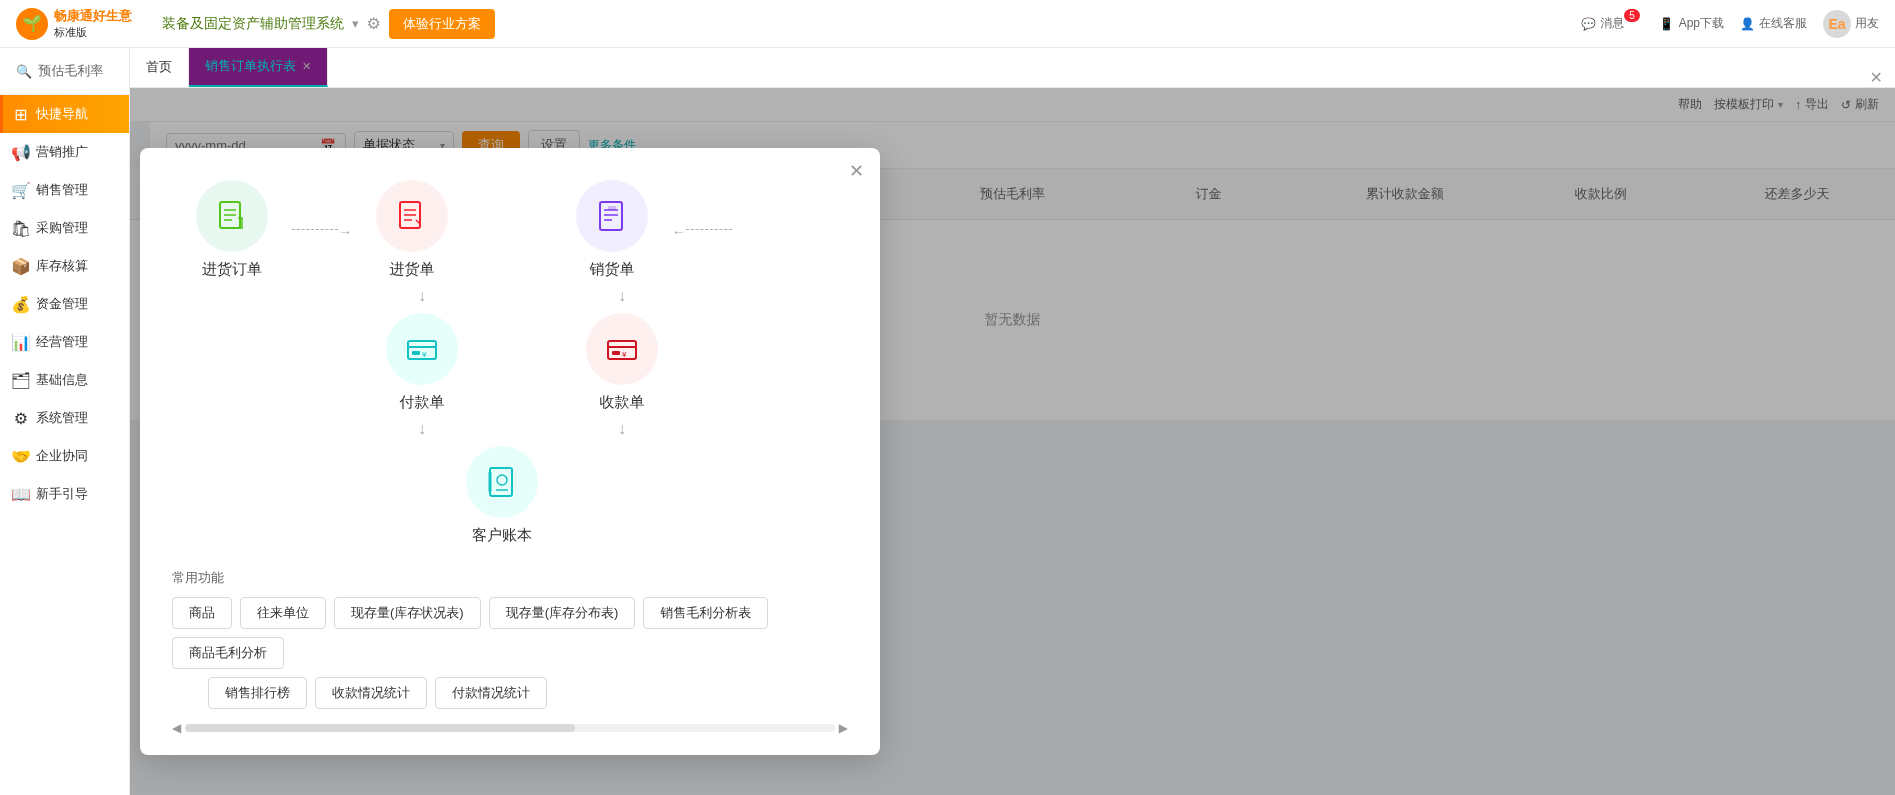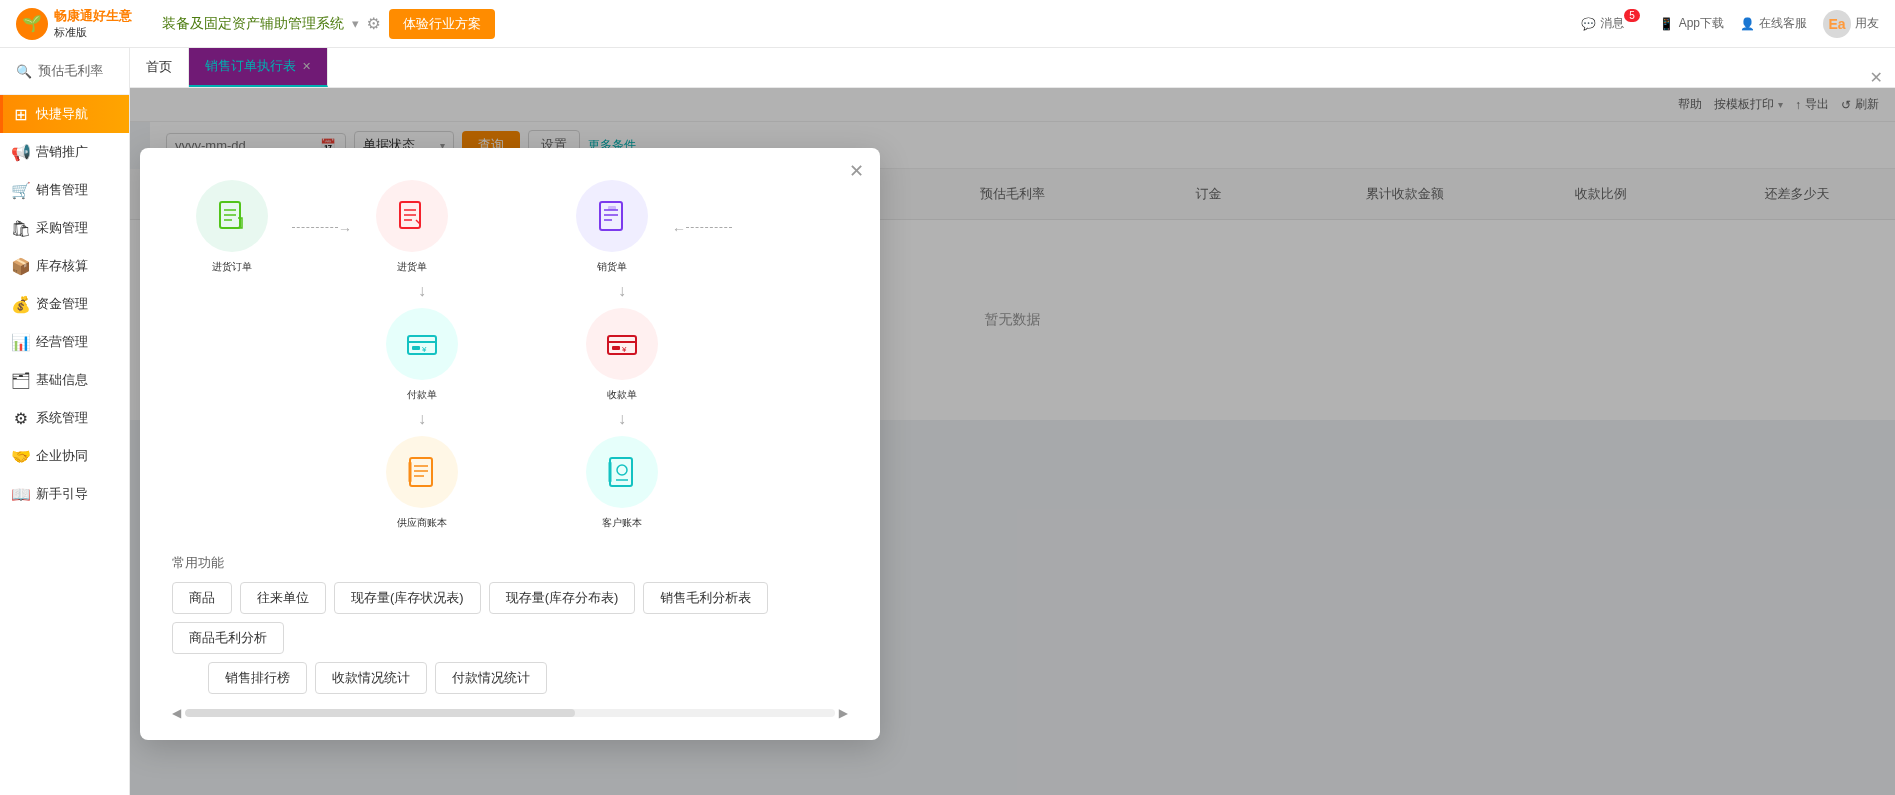--- a/index.html
+++ b/index.html
@@ -69,21 +69,21 @@
     .flow-diagram { display: flex; flex-direction: column; gap: 0; }
     .flow-row { display: flex; align-items: center; justify-content: flex-start; gap: 0; padding: 8px 0; }
     .flow-node { display: flex; flex-direction: column; align-items: center; gap: 8px; width: 120px; }
     .flow-circle { width: 72px; height: 72px; border-radius: 50%; display: flex; align-items: center; justify-content: center; font-size: 28px; }
     .flow-circle.green { background: #e8f8f0; color: #52c41a; }
     .flow-circle.red { background: #fff0f0; color: #f5222d; }
     .flow-circle.purple { background: #f0eeff; color: #7c3aed; }
     .flow-circle.orange { background: #fff7e6; color: #fa8c16; }
     .flow-circle.teal { background: #e6fffb; color: #13c2c2; }
     .flow-circle.crimson { background: #fff0f0; color: #cf1322; }
-    .flow-label { font-size: 10px; color: #333; text-align: center; }
+    .flow-label { font-size: 15px; color: #333; text-align: center; }
     .flow-gap { width: 60px; display: flex; align-items: center; justify-content: center; }
 
     
     .common-func { margin-top: 16px; }
     .common-func-title { font-size: 13px; color: #666; margin-bottom: 10px; }
     .func-buttons { display: flex; flex-wrap: wrap; gap: 8px; }
     .func-btn { border: 1px solid #d9d9d9; background: #fff; color: #333; border-radius: 4px; padding: 6px 16px; font-size: 13px; cursor: pointer; }
 
     
     .modal-scrollbar { margin-top: 12px; display: flex; align-items: center; gap: 4px; }
@@ -368,32 +368,20 @@
                 <div style="width:80px;"></div>
                 <div style="width:120px;display:flex;justify-content:center;">
                   <span style="color:#aaa;font-size:16px;">↓</span>
                 </div>
               </div>
 
               <div class="flow-row">
                 <div style="width:120px;"></div>
                 <div style="width:70px;"></div>
 
-                <div class="flow-node">
-                  <div class="flow-circle orange">
-                    <svg width="36" height="36" viewBox="0 0 36 36">
-                        <rect x="6" y="4" width="22" height="28" rx="2" fill="none" stroke="#fa8c16" stroke-width="2"></rect>
-                        <rect x="4" y="8" width="4" height="20" rx="1" fill="#fa8c16" opacity="0.5"></rect>
-                        <line x1="10" y1="12" x2="24" y2="12" stroke="#fa8c16" stroke-width="1.5"></line>
-                        <line x1="10" y1="17" x2="24" y2="17" stroke="#fa8c16" stroke-width="1.5"></line>
-                        <line x1="10" y1="22" x2="20" y2="22" stroke="#fa8c16" stroke-width="1.5"></line>
-                      </svg>
-                  </div>
-                  <span class="flow-label">供应商账本</span>
-                </div>
                 <div style="width:80px;"></div>
 
                 <div class="flow-node">
                   <div class="flow-circle teal">
                     <svg width="36" height="36" viewBox="0 0 36 36">
                         <rect x="6" y="4" width="22" height="28" rx="2" fill="none" stroke="#13c2c2" stroke-width="2"></rect>
                         <rect x="4" y="8" width="4" height="20" rx="1" fill="#13c2c2" opacity="0.5"></rect>
                         <circle cx="18" cy="16" r="5" fill="none" stroke="#13c2c2" stroke-width="1.5"></circle>
                         <line x1="12" y1="26" x2="24" y2="26" stroke="#13c2c2" stroke-width="1.5"></line>
                       </svg>

